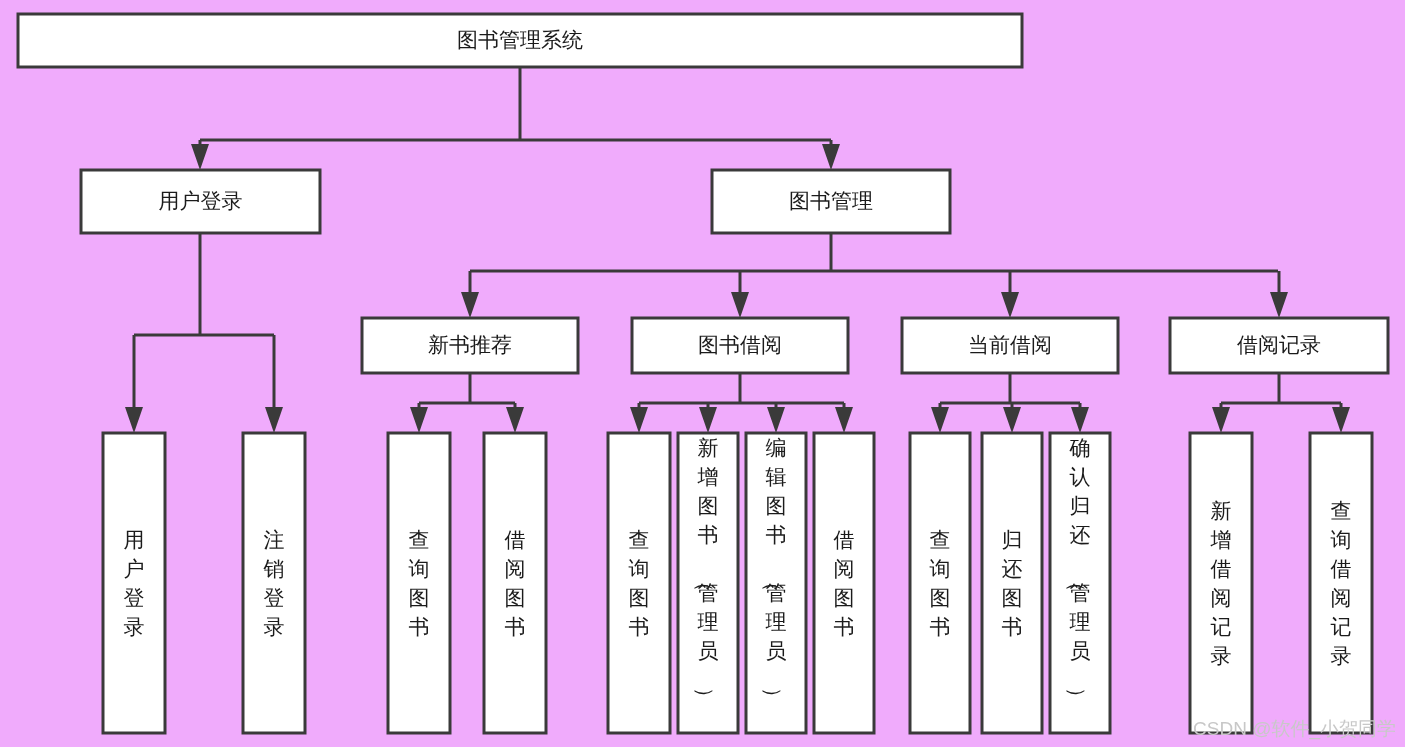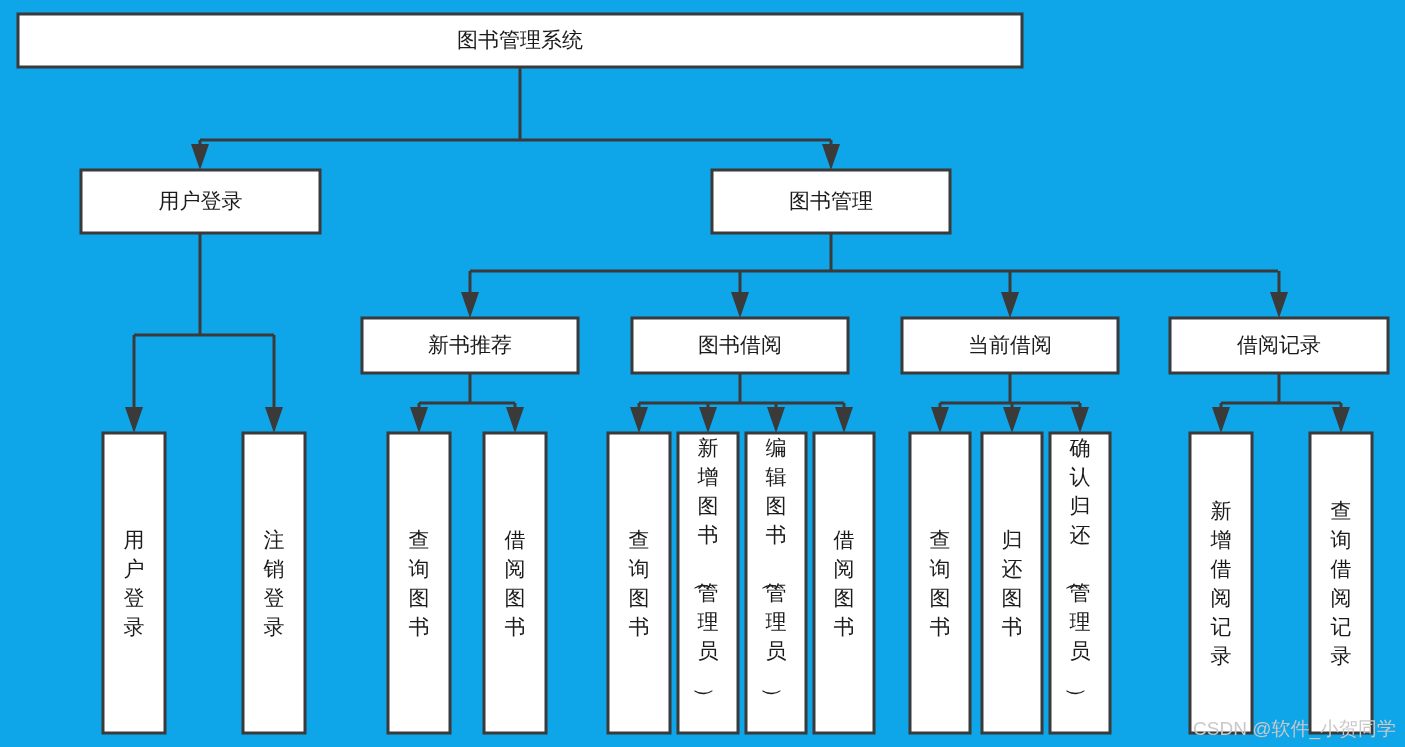--- a/index.html
+++ b/index.html
@@ -8,21 +8,21 @@
     padding: 0;
     background: #ffffff;
   }
   body {
     font-family: "Liberation Sans", "DejaVu Sans", sans-serif;
   }
   #diagram-root {
     position: relative;
     width: 1405px;
     height: 747px;
-    background: #0ea5e9;
+    background: #f0abfc;
     overflow: hidden;
   }
   svg.diagram-canvas {
     position: absolute;
     left: 0;
     top: 0;
     width: 1405px;
     height: 747px;
     display: block;
   }

